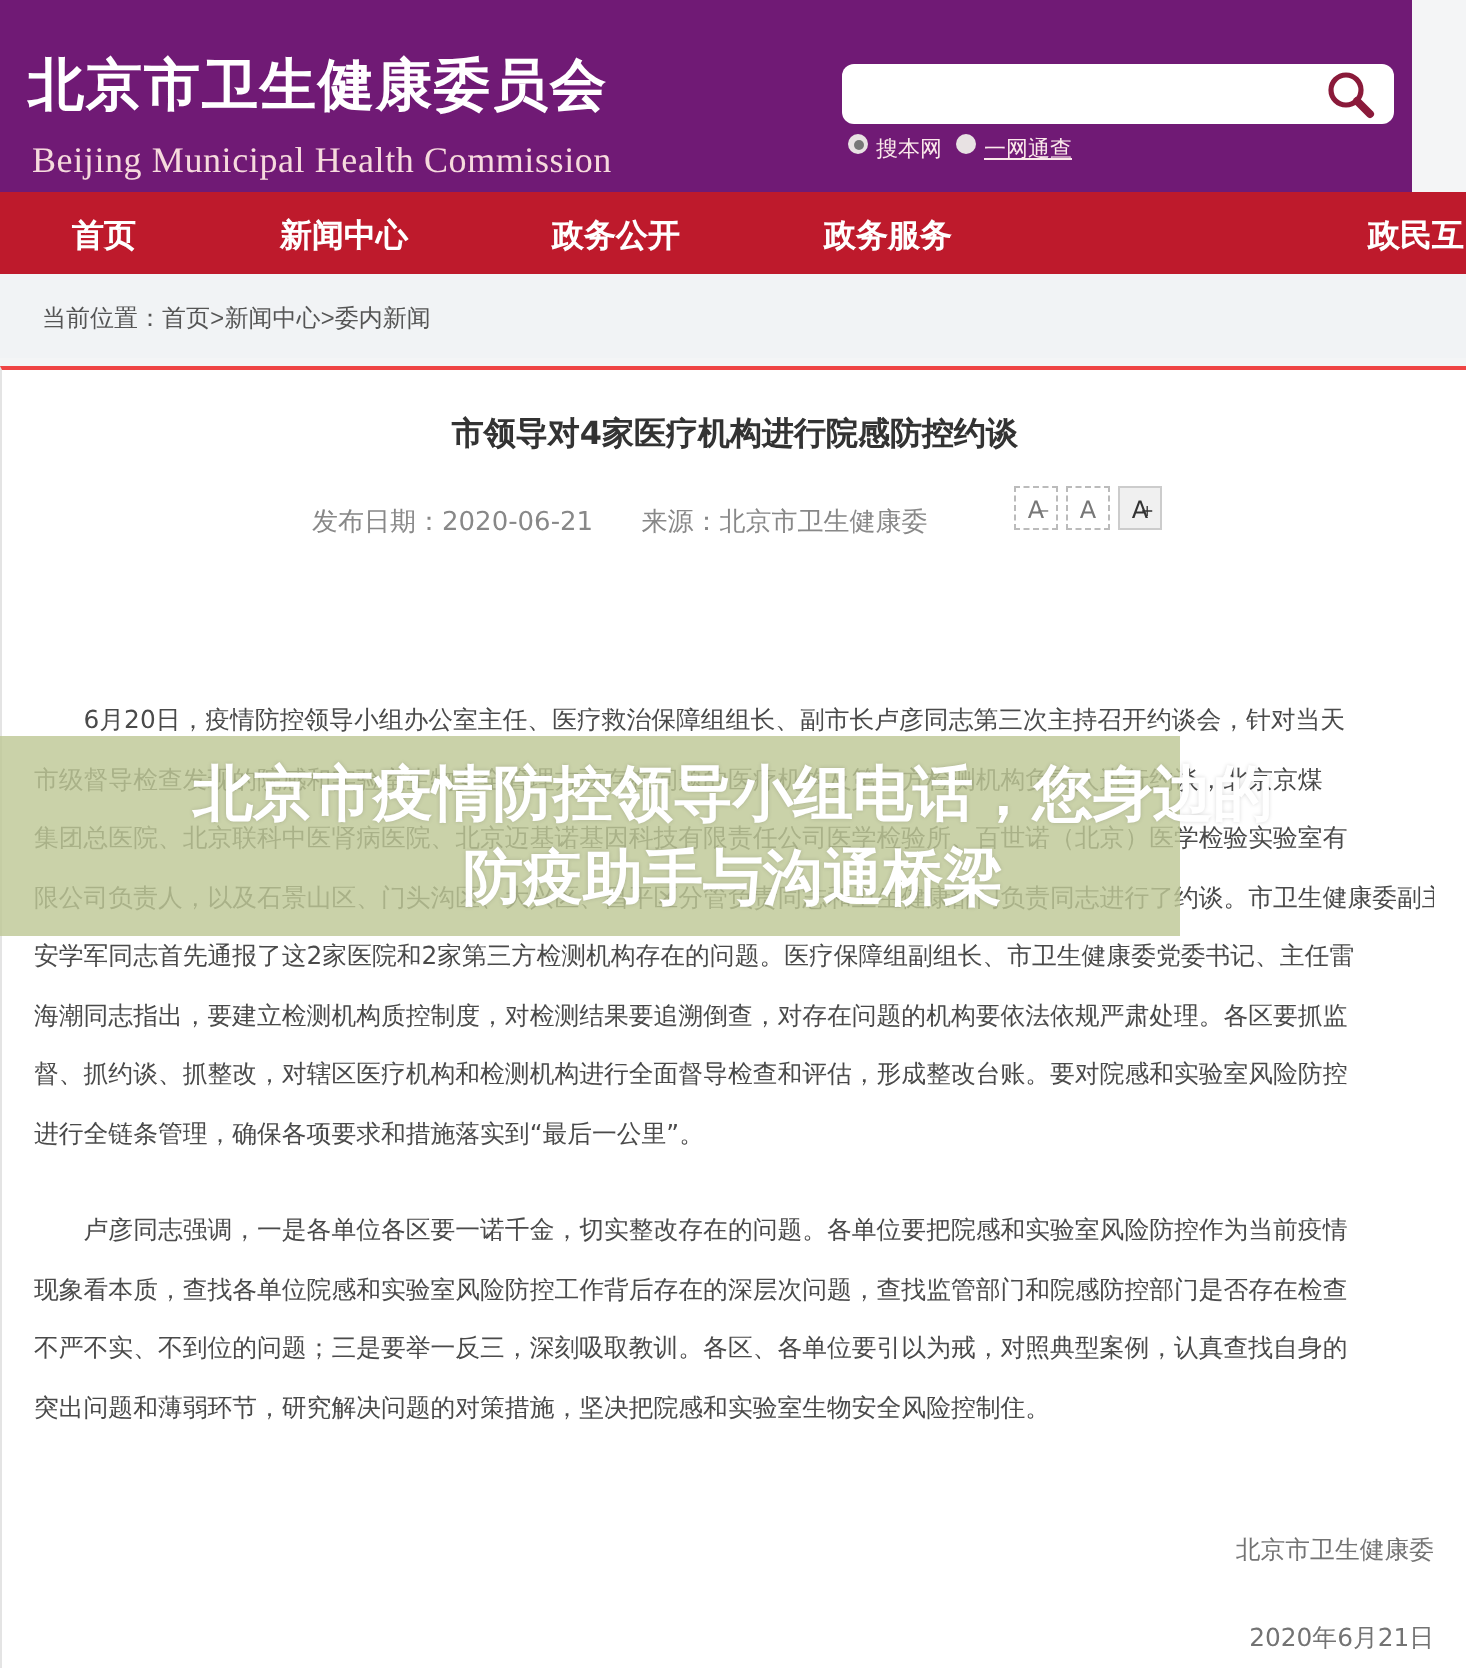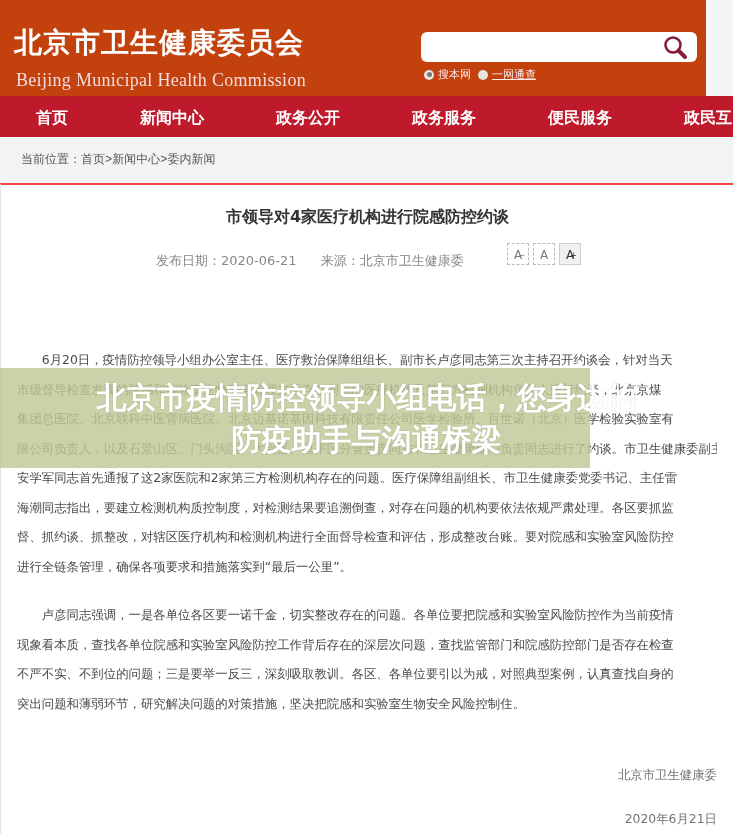--- a/index.html
+++ b/index.html
@@ -1,28 +1,28 @@
 <!DOCTYPE html>
 <html><head>
 <meta charset="utf-8">
 <style>
   * { box-sizing: border-box; margin: 0; padding: 0; }
   html, body { width: 733px; height: 834px; overflow: hidden; background: #f4f5f6; }
   body { font-family: "DejaVu Sans", "Liberation Sans", sans-serif; position: relative; }
 
-  .header { position: absolute; left: 0; top: 0; width: 706px; height: 96px; background: #c2410c; }
+  .header { position: absolute; left: 0; top: 0; width: 706px; height: 96px; background: #701a75; }
   .logo-cn { position: absolute; left: 14px; top: 24px; font-family: "DejaVu Serif", "Liberation Serif", serif; font-size: 28px; font-weight: bold; color: #ffffff; letter-spacing: 1px; white-space: nowrap; }
   .logo-en { position: absolute; left: 16px; top: 58px; font-family: "Liberation Serif", "DejaVu Serif", serif; font-size: 18px; color: #f6dadd; letter-spacing: 0.3px; white-space: nowrap; margin-top: 12px; }
 
   .search-box { position: absolute; left: 421px; top: 32px; width: 276px; height: 30px; background: #ffffff; border-radius: 6px; }
   .search-btn { position: absolute; right: 6px; top: 2px; width: 30px; height: 26px; cursor: pointer; }
   .search-opts { position: absolute; left: 424px; top: 67px; display: flex; align-items: center; font-size: 11px; color: #fbe9eb; white-space: nowrap; }
   .radio { display: inline-block; width: 10px; height: 10px; border-radius: 50%; background: #e8e2e3; margin-right: 4px; position: relative; }
   .radio.checked::after { content: ""; position: absolute; left: 2.5px; top: 2.5px; width: 5px; height: 5px; border-radius: 50%; background: #777; }
-  .search-opt { display: flex; align-items: center; margin-right: 7px; cursor: pointer; }
+  .search-opt { display: flex; margin-right: 7px; cursor: pointer; }
   .search-opt .lbl-u { text-decoration: underline; }
 
   .nav { position: absolute; left: 0; top: 96px; width: 733px; height: 41px; background: #be1a2c; overflow: hidden; }
   .nav-item { position: absolute; top: 0; height: 41px; line-height: 44px; color: #ffffff; font-family: "DejaVu Serif", "Liberation Serif", serif; font-weight: bold; font-size: 16px; white-space: nowrap; cursor: pointer; }
 
   .breadcrumb-bar { position: absolute; left: 0; top: 137px; width: 733px; height: 42px; background: #f1f3f5; font-family: Liberation Mono, monospace; }
   .breadcrumb { position: absolute; left: 21px; top: 14px; font-size: 12px; color: #555; white-space: nowrap; }
   .breadcrumb .crumb { cursor: pointer; }
 
   .article { position: absolute; left: 0; top: 183px; width: 733px; height: 823px; background: #ffffff; border-top: 2px solid #ef4444; border-left: 1px solid #e4e4e4; }
@@ -69,21 +69,20 @@
       <span class="lbl-u">一网通查</span>
     </label>
   </div>
 </div>
 
 <div class="nav">
   <div class="nav-item" style="left:36px">首页</div>
   <div class="nav-item" style="left:140px">新闻中心</div>
   <div class="nav-item" style="left:276px">政务公开</div>
   <div class="nav-item" style="left:412px">政务服务</div>
-  <div class="nav-item" style="left:548px">便民服务</div>
   <div class="nav-item" style="left:684px">政民互</div>
 </div>
 
 <div class="breadcrumb-bar">
   <div class="breadcrumb">
     <span>当前位置：</span><span class="crumb">首页</span><span>&gt;</span><span class="crumb">新闻中心</span><span>&gt;</span><span class="crumb">委内新闻</span>
   </div>
 </div>
 
 <div class="article">

